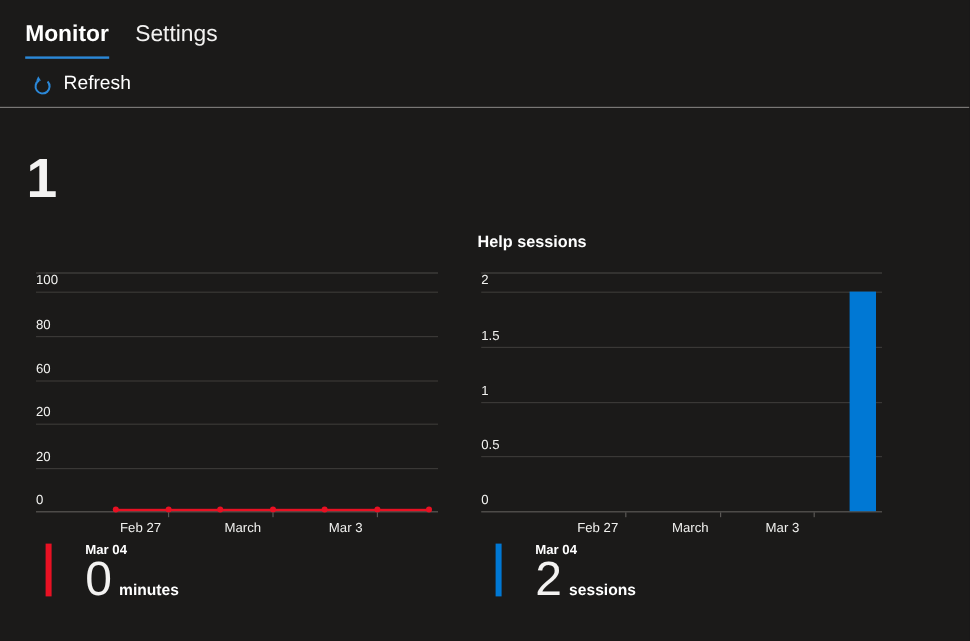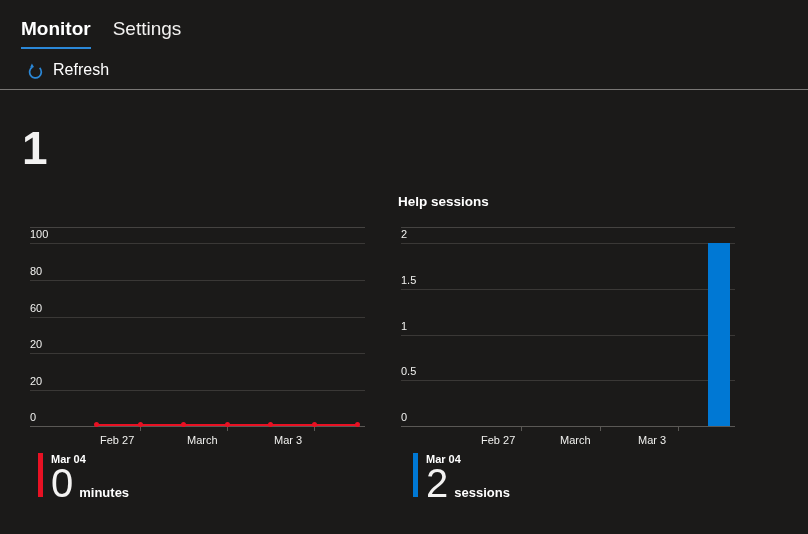--- a/index.html
+++ b/index.html
@@ -28,21 +28,21 @@
   .xtick{position:absolute;top:200px;width:1px;height:4px;background:#5a5855;}
   .xlab{position:absolute;top:207px;width:80px;font-size:11px;color:#f1f1ef;}
   .redline{position:absolute;top:197px;height:2px;background:#e81123;}
   .dot{position:absolute;top:195px;width:5px;height:5px;border-radius:50%;background:#e81123;}
   .bar{position:absolute;background:#0078d4;}
   
   .legend{position:absolute;top:453px;display:flex;}
   .legend .swatch{width:5px;height:44px;}
   .legend .swatch.red{background:#e81123;}
   .legend .swatch.blue{background:#0078d4;}
-  .legend .content{margin-left:8px;}
+  .legend .content{margin-left:28px;}
   .legend .date{font-size:11px;font-weight:bold;color:#ffffff;}
   .legend .valrow{display:flex;align-items:baseline;margin-top:-2px;}
   .legend .bignum{font-size:40px;font-weight:300;color:#f3f2f1;line-height:1;}
   .legend .unit{font-size:13px;font-weight:bold;color:#ffffff;margin-left:6px;}
 </style>
 </head>
 <body>
 
 <div class="screen">
 

